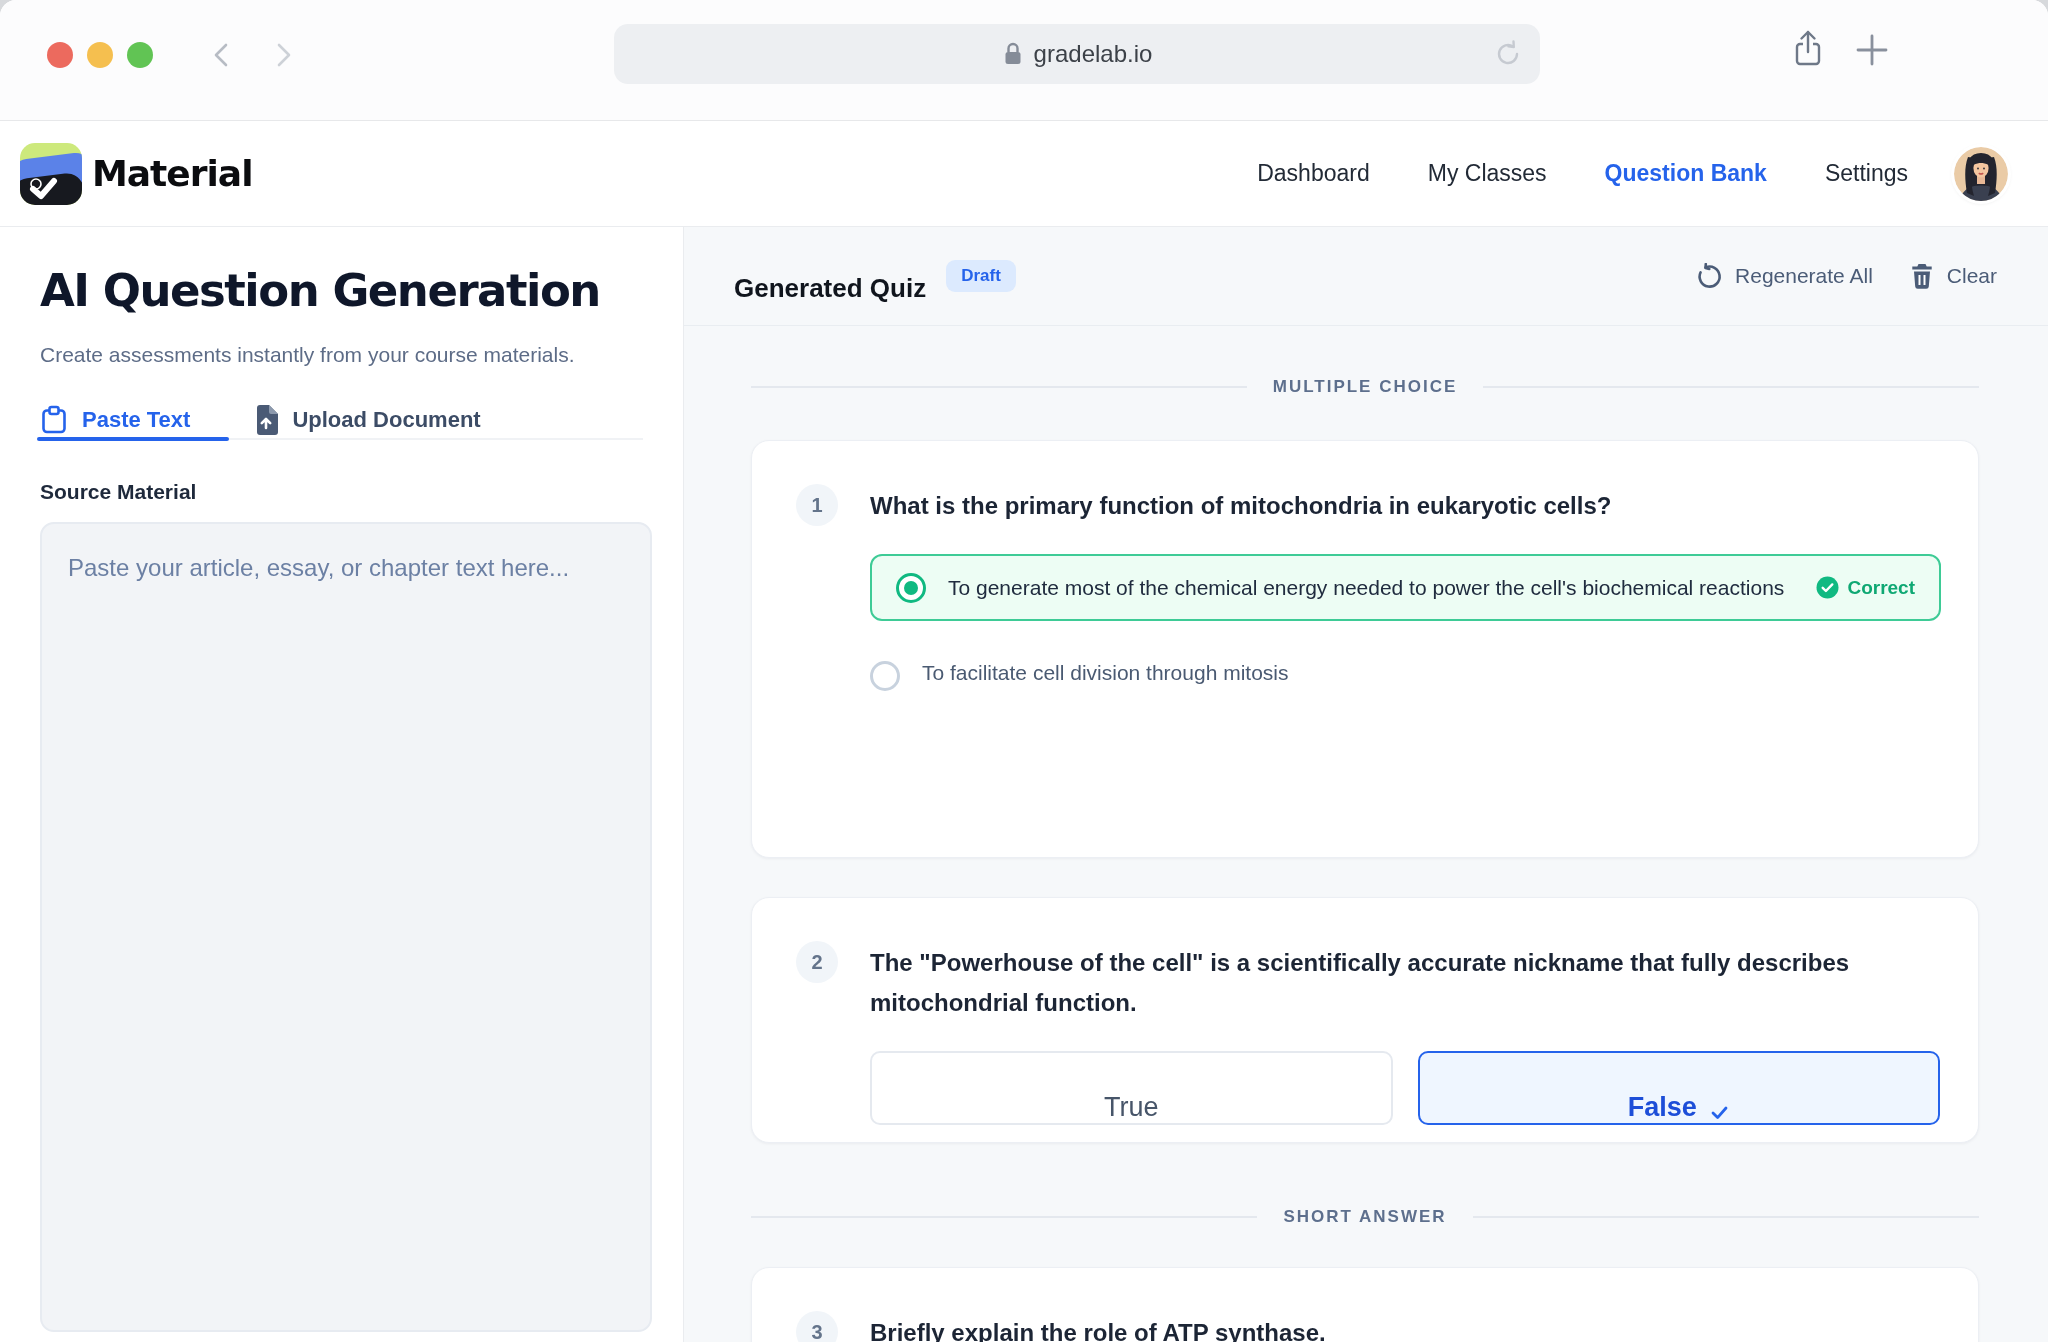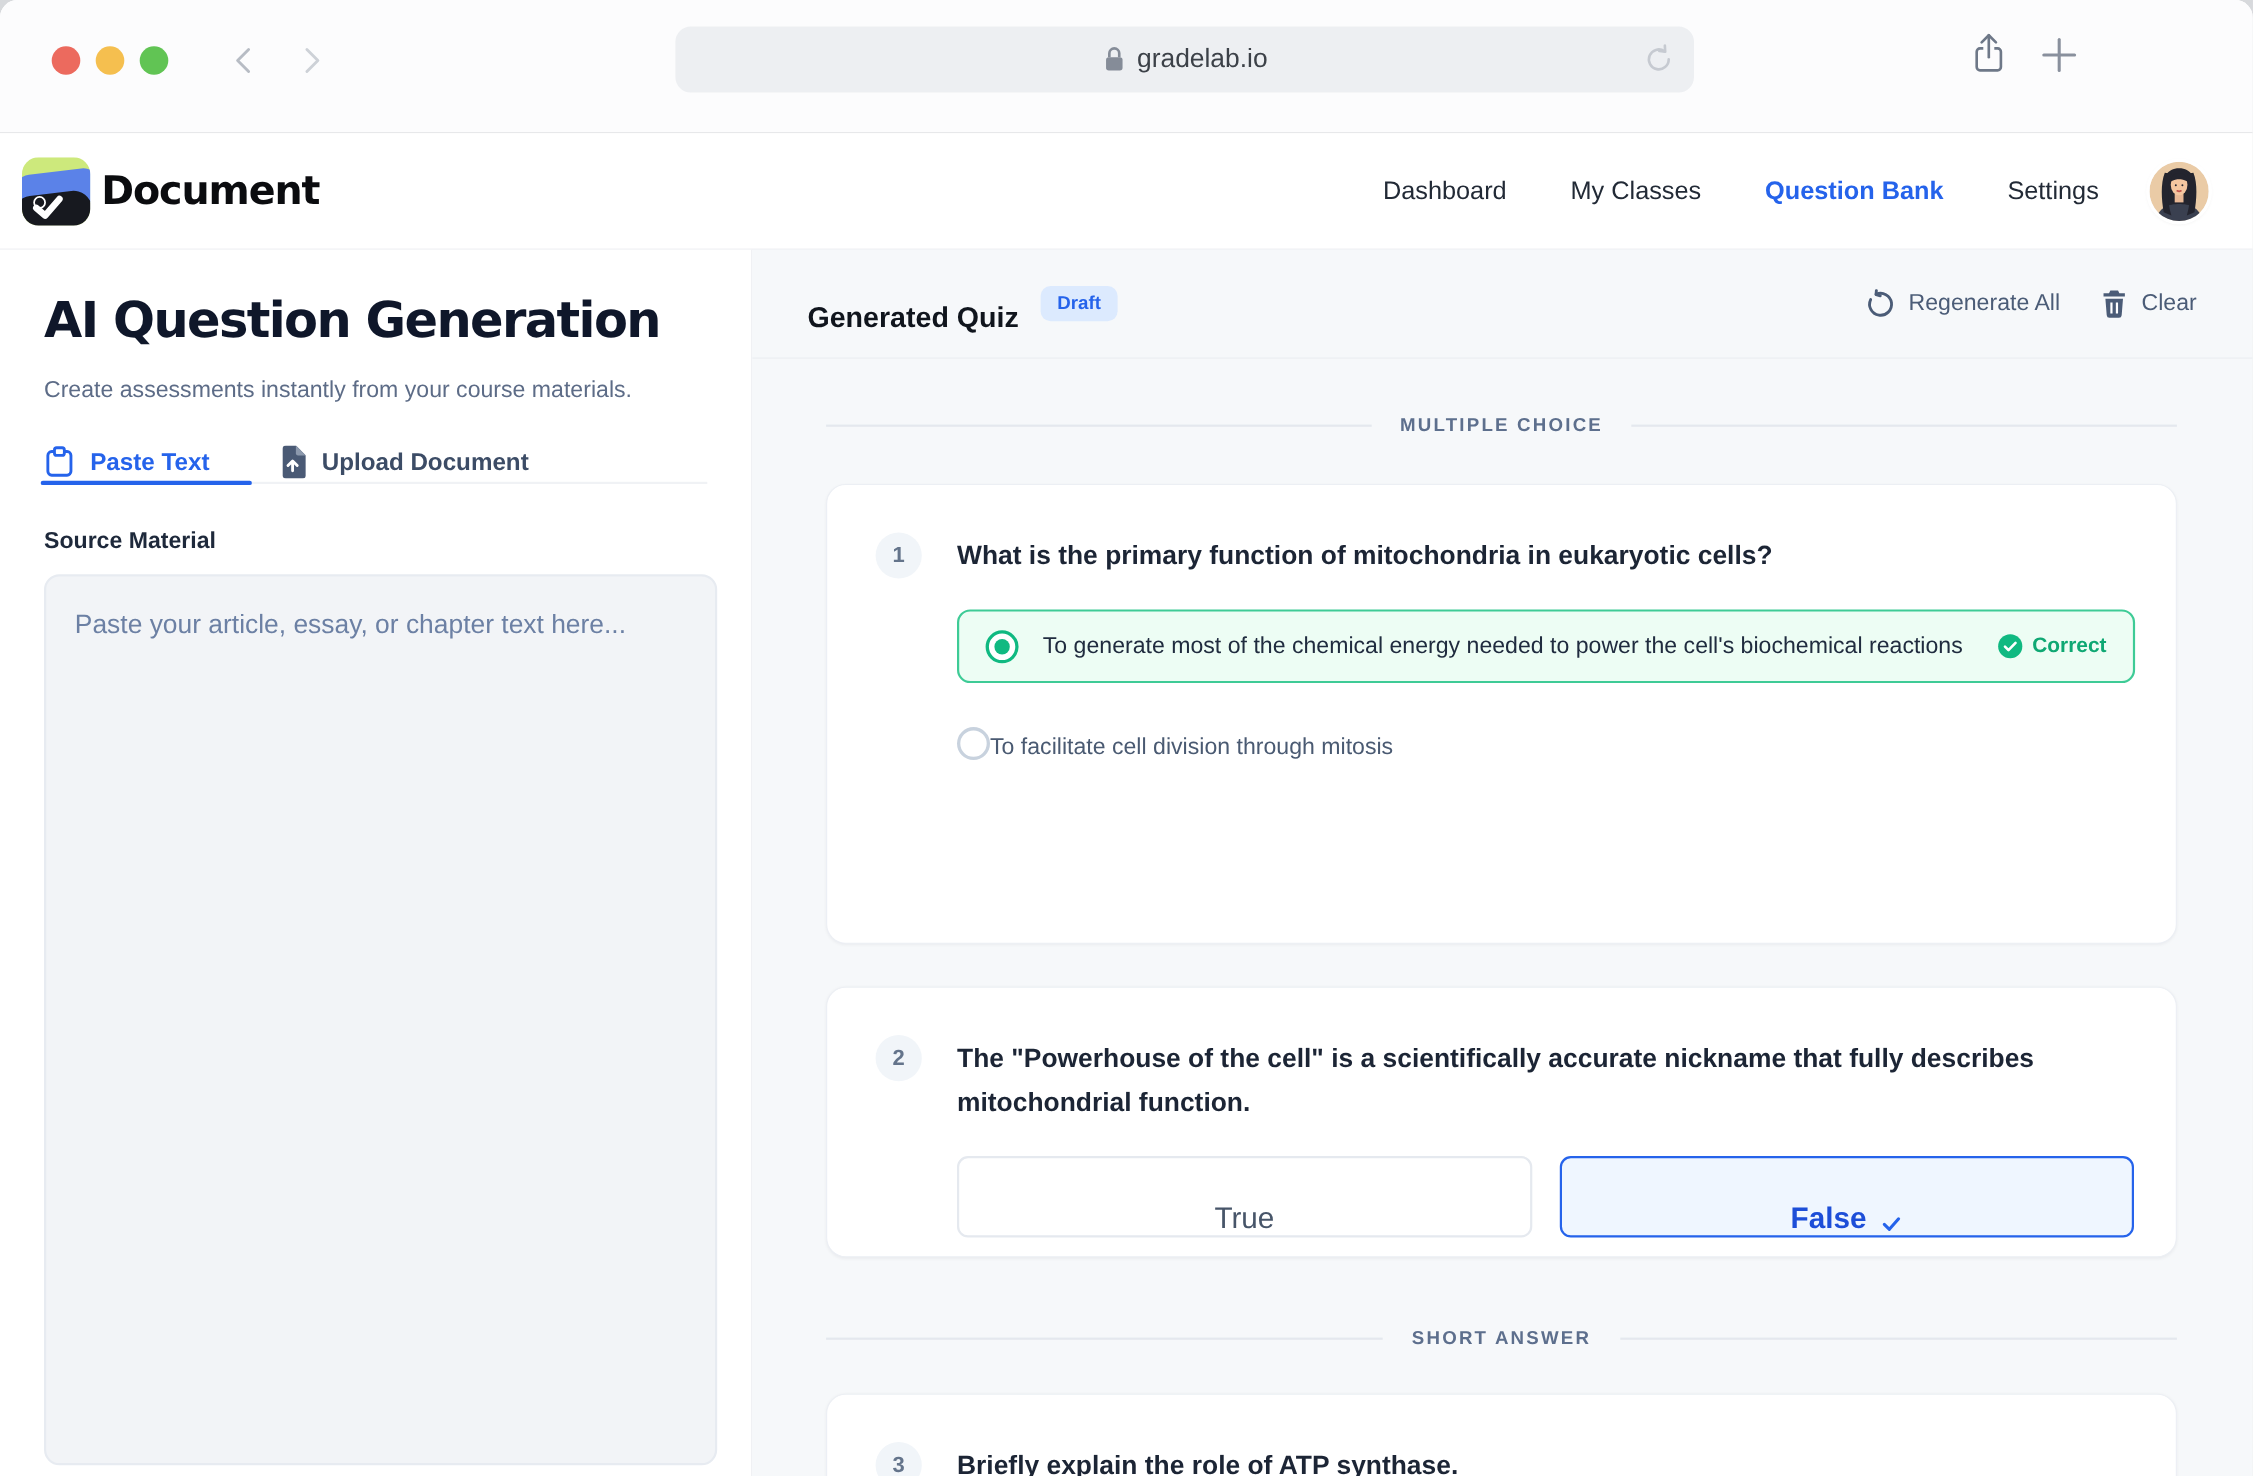--- a/index.html
+++ b/index.html
@@ -92,21 +92,21 @@
 
   .opt-correct { margin-top:28px; width:1071px; background:#edfdf4; border:2px solid #3ecb96;
                  border-radius:12px; padding:15px 24px; display:flex; align-items:center; gap:22px; cursor:pointer; }
   .radio { width:30px; height:30px; flex:none; border-radius:50%; border:3px solid #c8d2de;
            position:relative; background:#fff; }
   .radio.on { border-color:#10b981; }
   .radio.on::after { content:""; position:absolute; inset:5px; border-radius:50%; background:#10b981; }
   .opt-correct-text { flex:1; font-size:21px; line-height:33px; color:#202c3f; }
   .correct-flag { display:flex; align-items:center; gap:8px; flex:none; }
   .correct-flag span { color:#0fa873; font-size:19px; font-weight:700; }
-  .opt { display:flex; align-items:flex-end; margin-left:0; cursor:pointer; }
+  .opt { display:flex; align-items:flex-start; gap:22px; margin-left:0; cursor:pointer; }
   .opt.second { margin-top:40px; }
   .opt.third { margin-top:53px; }
   .opt-text { font-size:21px; color:#4a5a72; }
 
   .tf-row { margin-top:28px; display:flex; gap:25px; width:1070px; }
   .tf-btn { flex:1; height:74px; border-radius:10px; display:flex; align-items:flex-end;
             justify-content:center; gap:12px; font-size:27px; cursor:pointer; }
   .tf-btn.plain { background:#fff; border:2px solid #e5e9ef; color:#475569; font-weight:500; }
   .tf-btn.selected { background:#eff6ff; border:2px solid #2563eb; color:#1d4ed8; font-weight:700; }
 
@@ -176,21 +176,21 @@
             </defs>
           <g clip-path="url(#lg)">
             <rect width="62" height="62" fill="#cde97c"></rect>
             <rect x="-8" y="13" width="80" height="32" rx="16" fill="#5b82e8" transform="rotate(-7 31 29)"></rect>
             <rect x="-8" y="33" width="72" height="38" rx="17" fill="#17191f" transform="rotate(-7 26 50)"></rect>
             <circle cx="16" cy="41" r="5" fill="none" stroke="#fff" stroke-width="1.6"></circle>
             <path d="M13 46 L21 53 L34 38" fill="none" stroke="#fff" stroke-width="6" stroke-linecap="round" stroke-linejoin="round"></path>
           </g>
         </svg>
       </span>
-      <span class="brand-name">Document</span>
+      <span class="brand-name">Material</span>
     </div>
 
     <div class="nav">
       <span class="nav-item">Dashboard</span>
       <span class="nav-item">My Classes</span>
       <span class="nav-item active">Question Bank</span>
       <span class="nav-item">Settings</span>
     </div>
 
     <div class="avatar">

